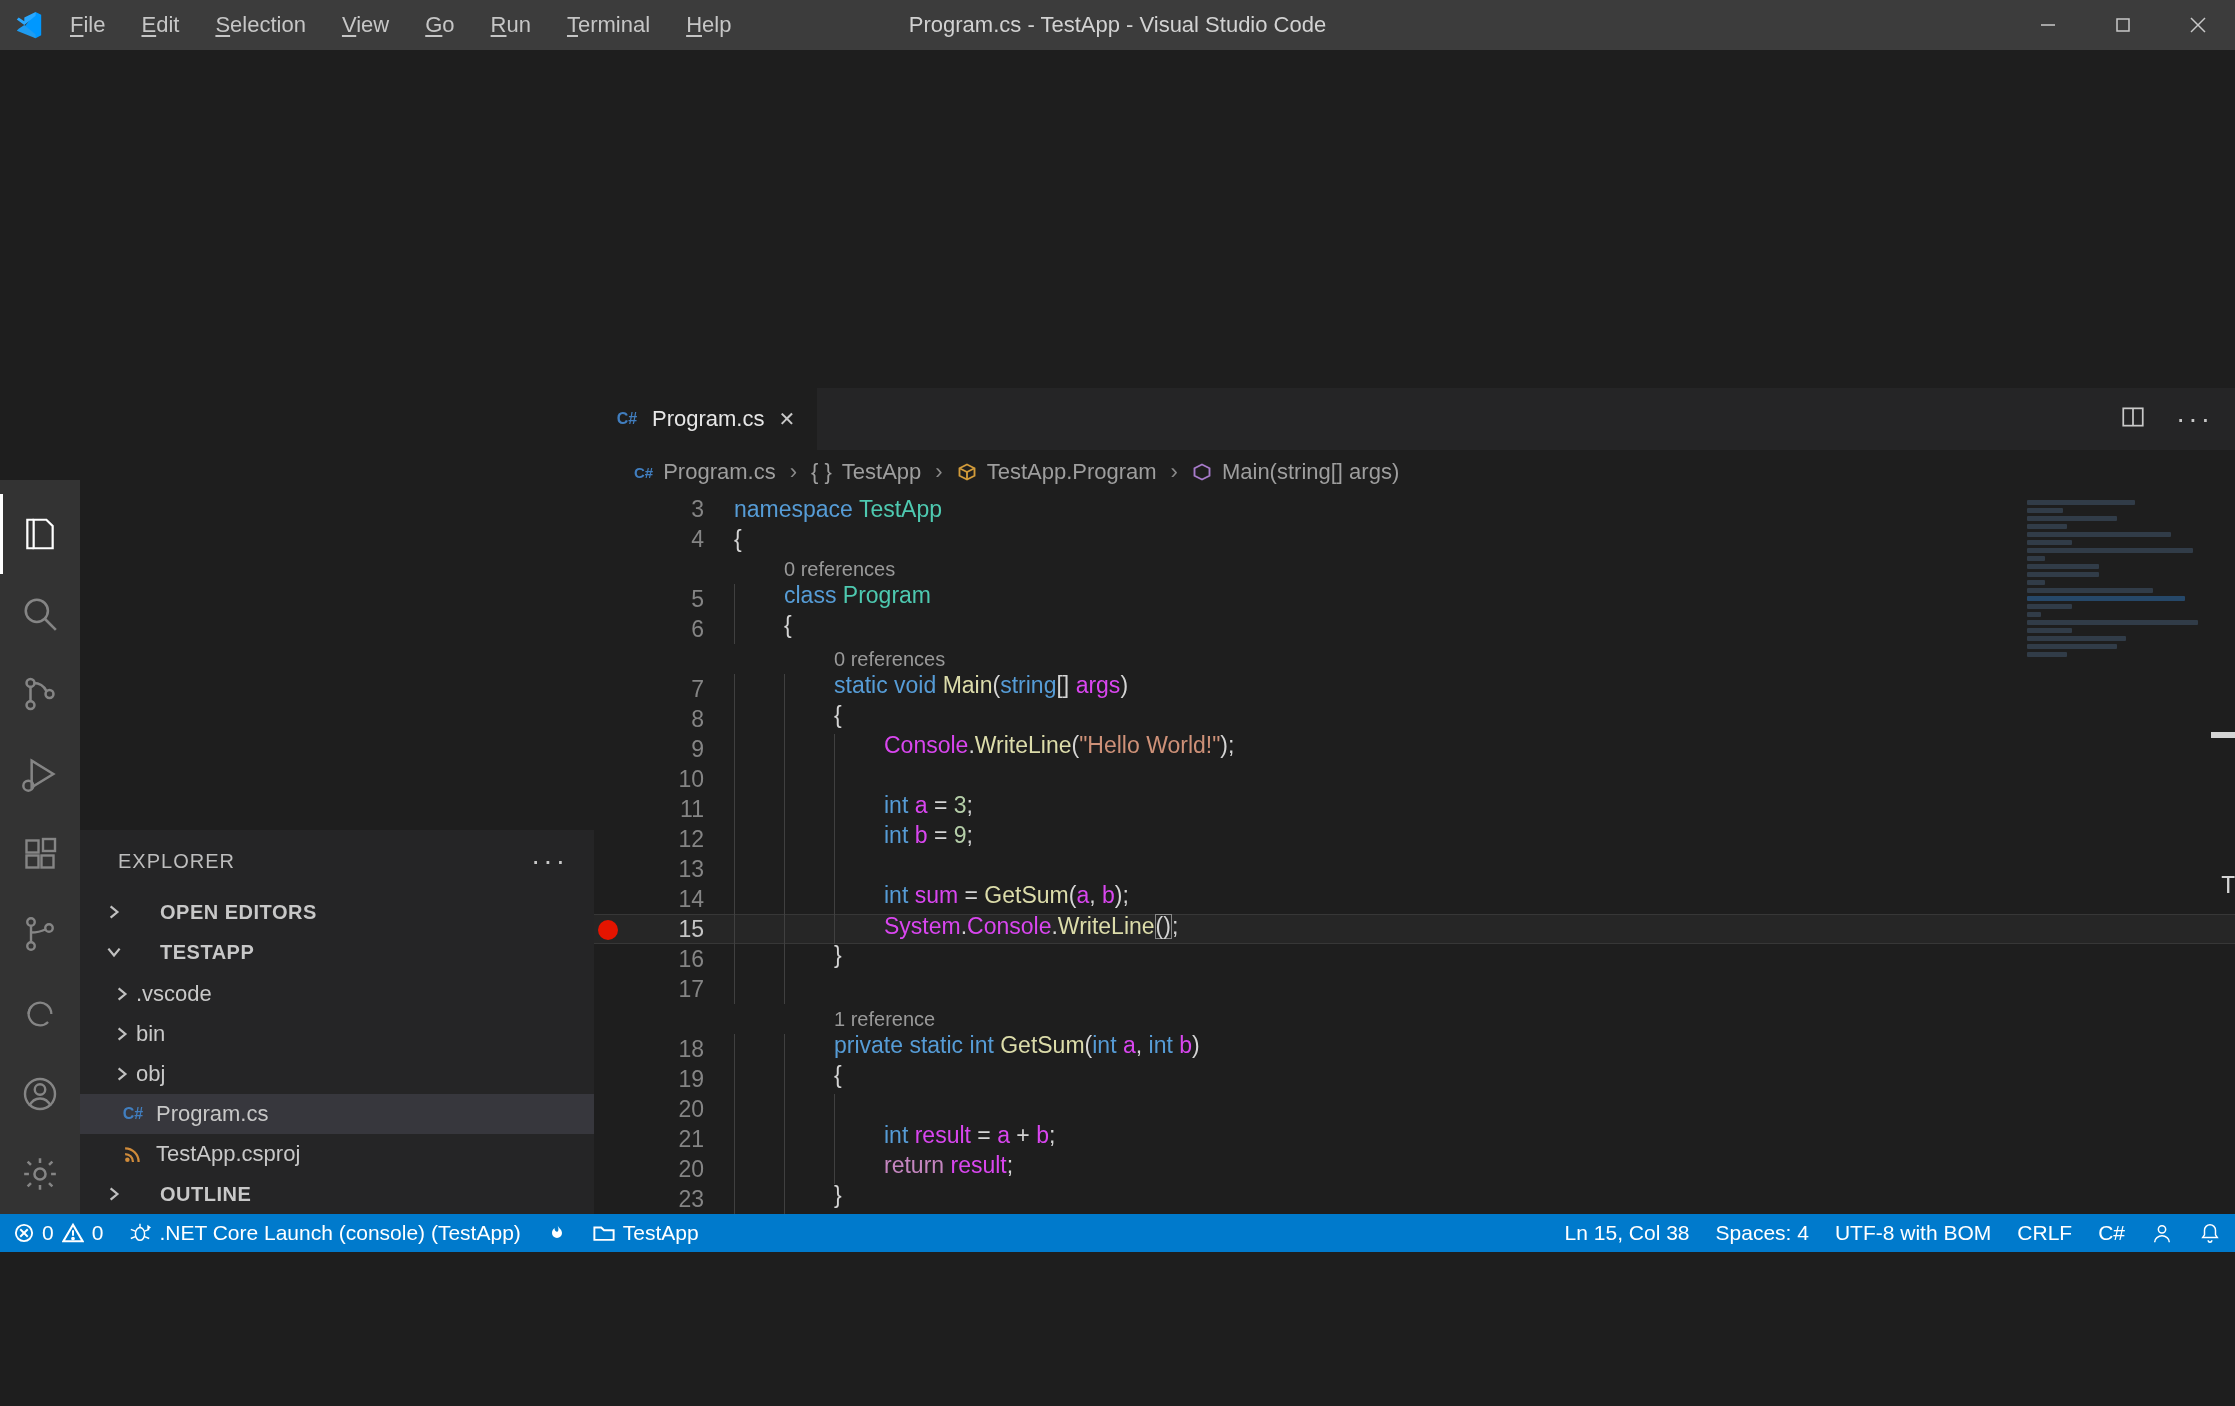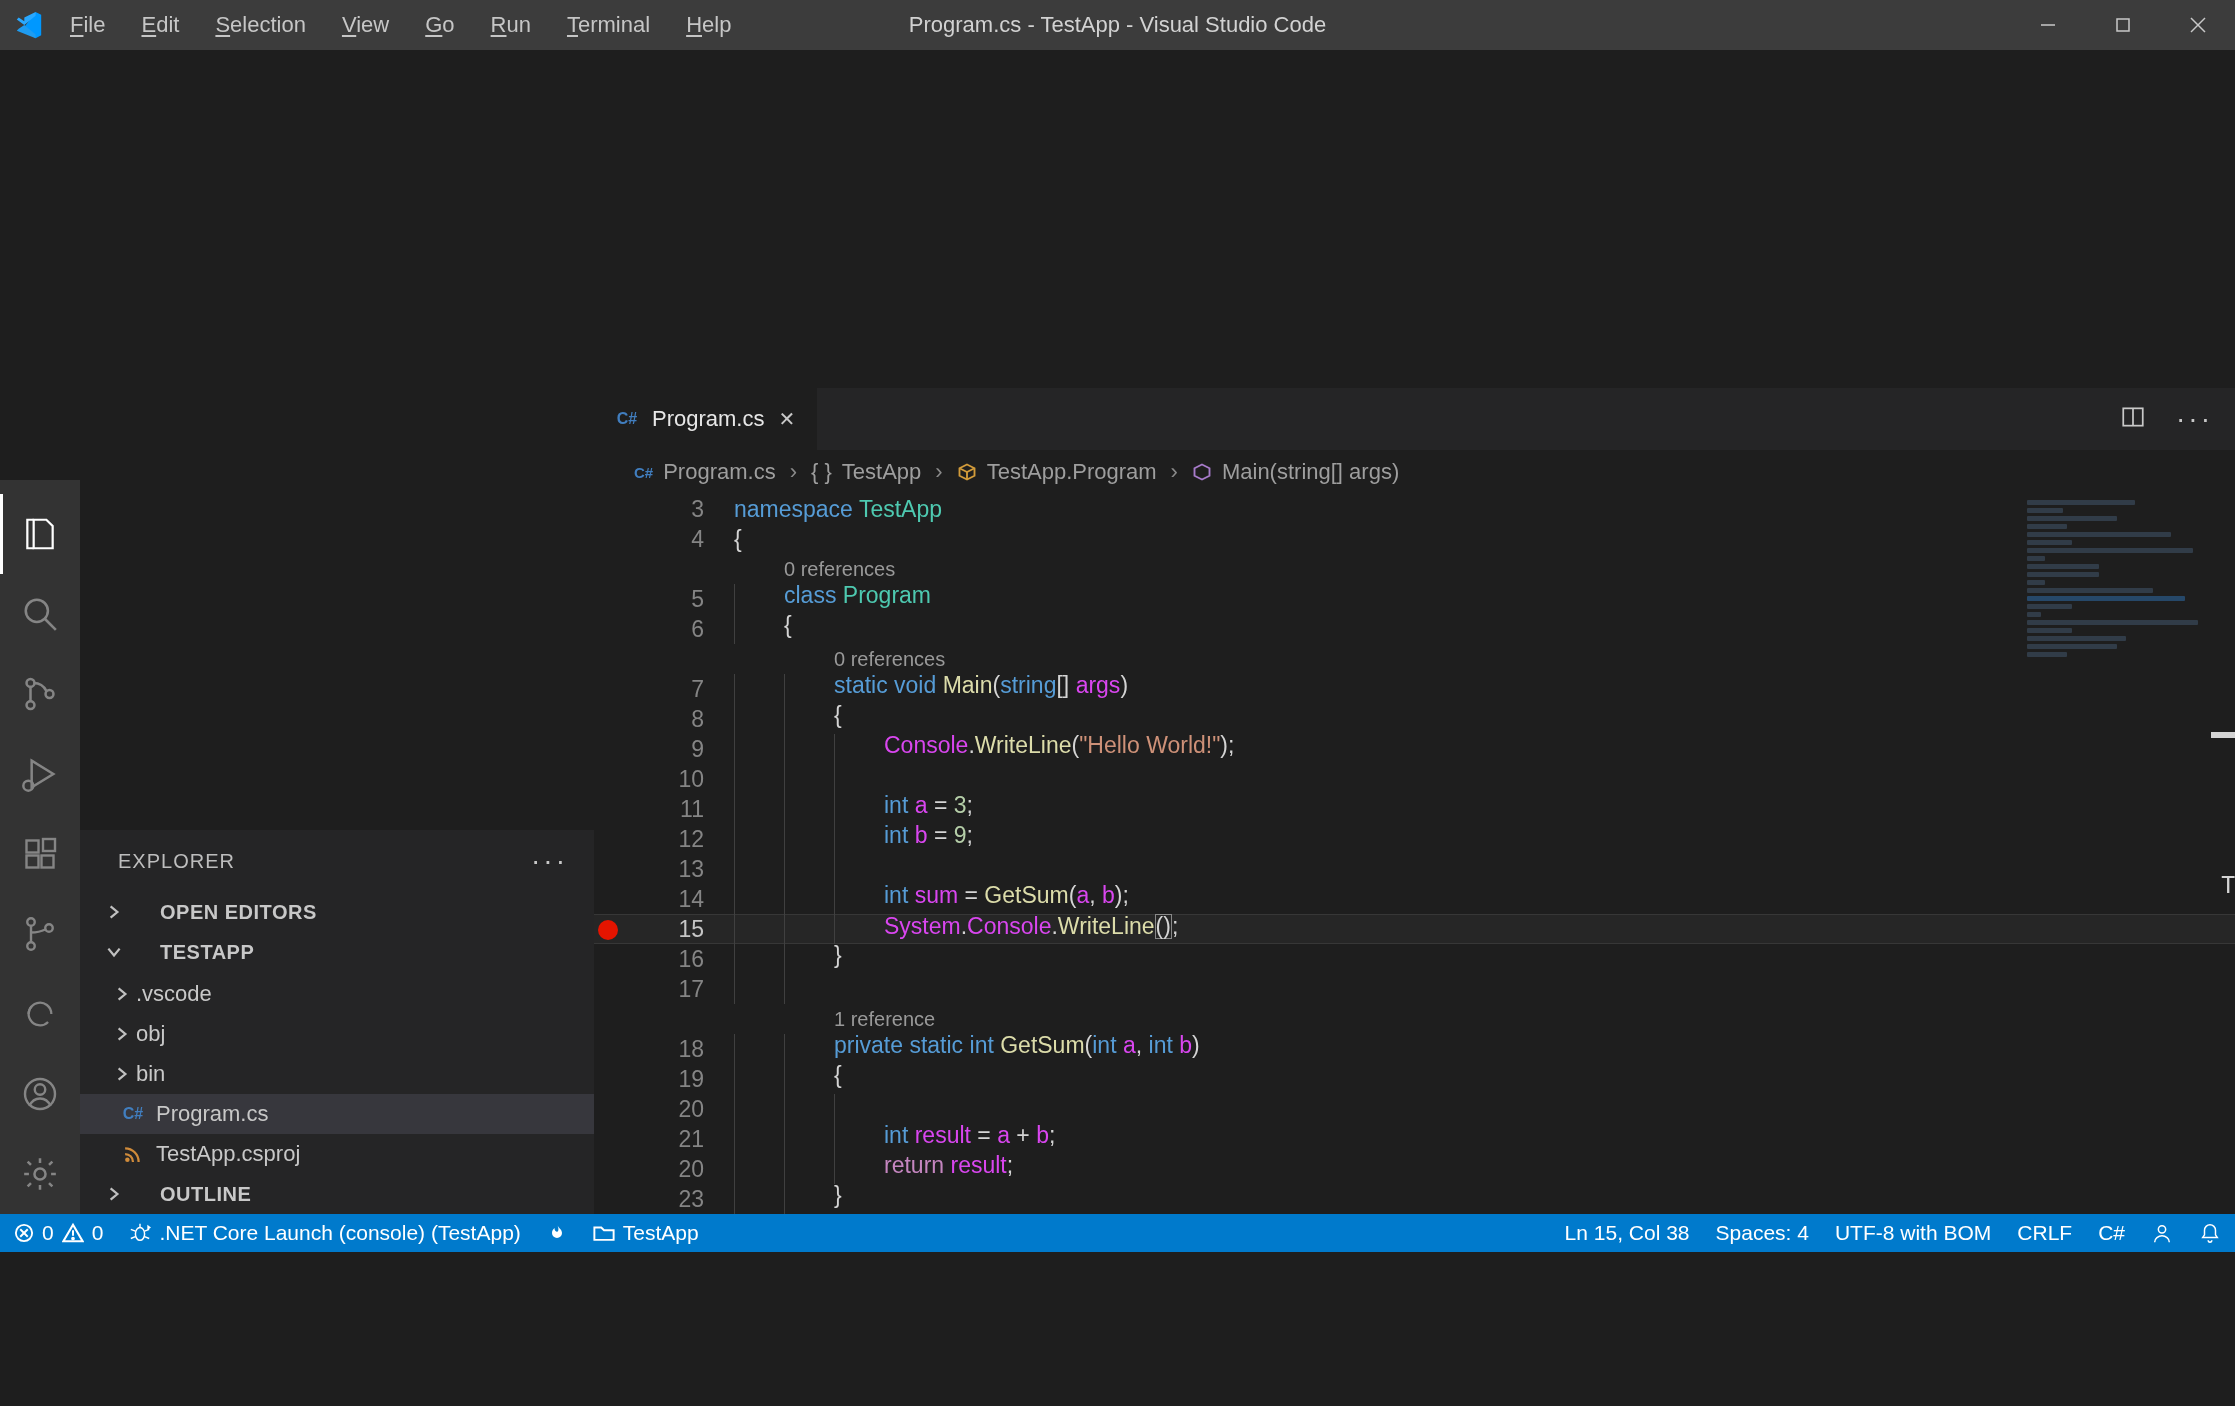--- a/index.html
+++ b/index.html
@@ -234,29 +234,29 @@
             </svg>
           </span>
         <span>.vscode</span>
       </div>
       <div class="tree-row">
         <span class="chev">
             <svg width="18" height="18" viewBox="0 0 16 16" fill="none" stroke="#c0c0c0" stroke-width="2">
               <polyline points="5,3 11,8 5,13"></polyline>
             </svg>
           </span>
-        <span>obj</span>
+        <span>bin</span>
       </div>
       <div class="tree-row">
         <span class="chev">
             <svg width="18" height="18" viewBox="0 0 16 16" fill="none" stroke="#c0c0c0" stroke-width="2">
               <polyline points="5,3 11,8 5,13"></polyline>
             </svg>
           </span>
-        <span>bin</span>
+        <span>obj</span>
       </div>
       <div class="tree-row file selected">
         <span class="file-ico cs">C#</span>
         <span>Program.cs</span>
       </div>
       <div class="tree-row file">
         <span class="file-ico rss">
           <svg width="18" height="18" viewBox="0 0 16 16" fill="#d08b3a">
               <circle cx="3" cy="13" r="2"></circle>
               <path d="M1 7a8 8 0 018 8h-2a6 6 0 00-6-6z"></path>

